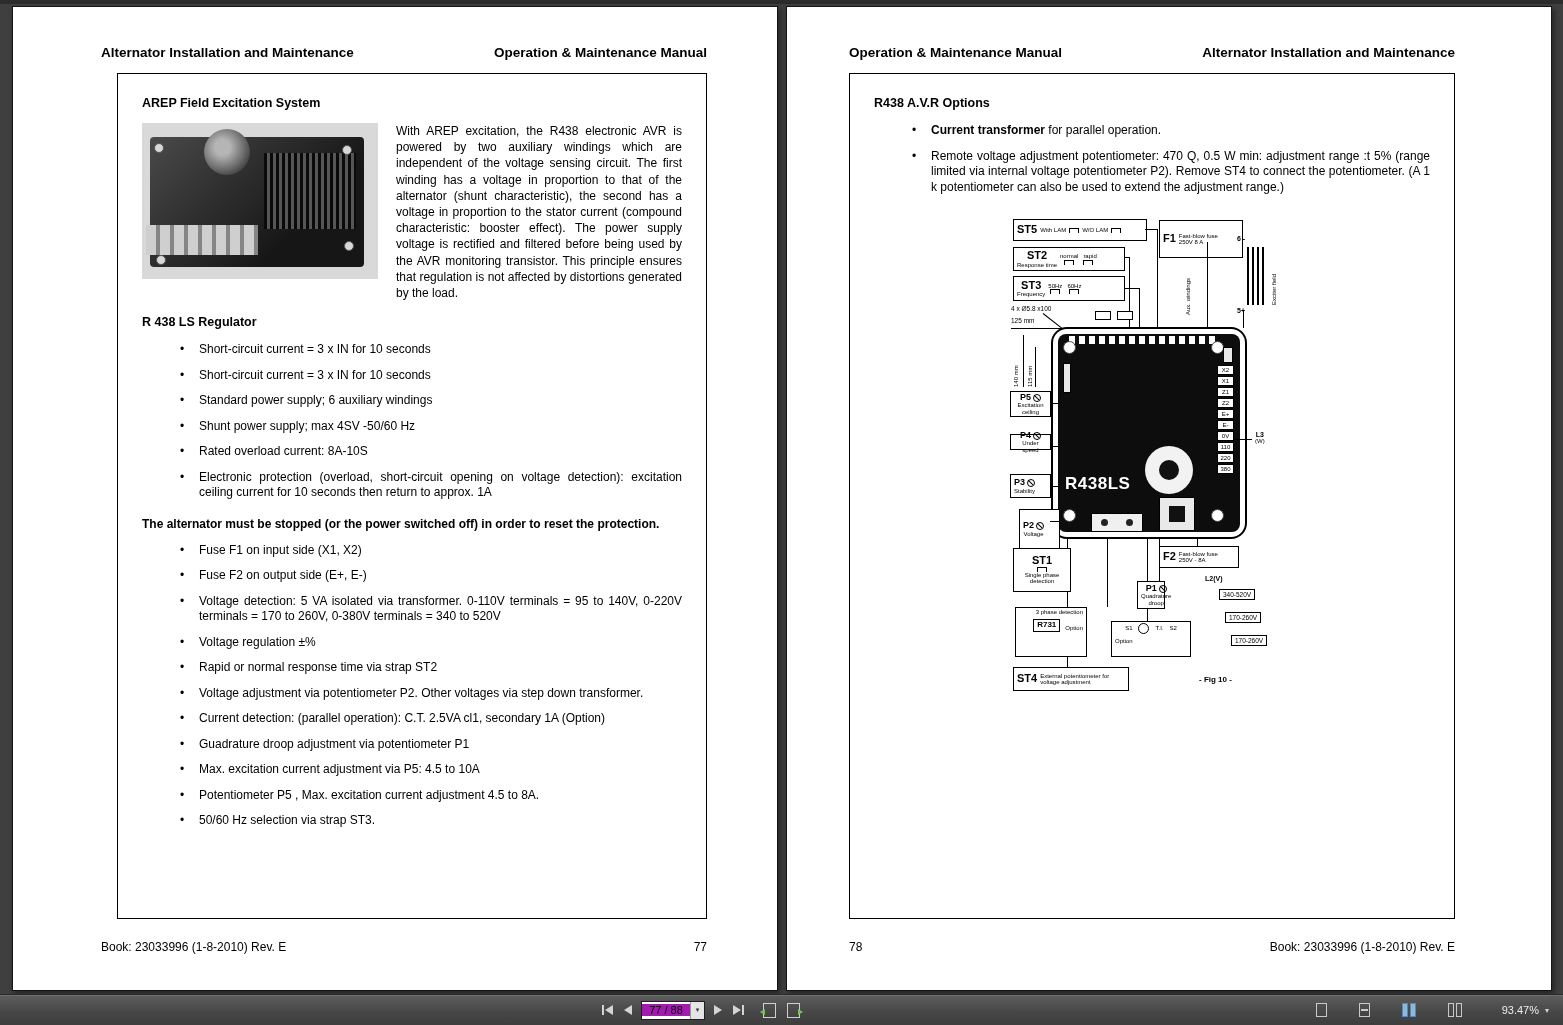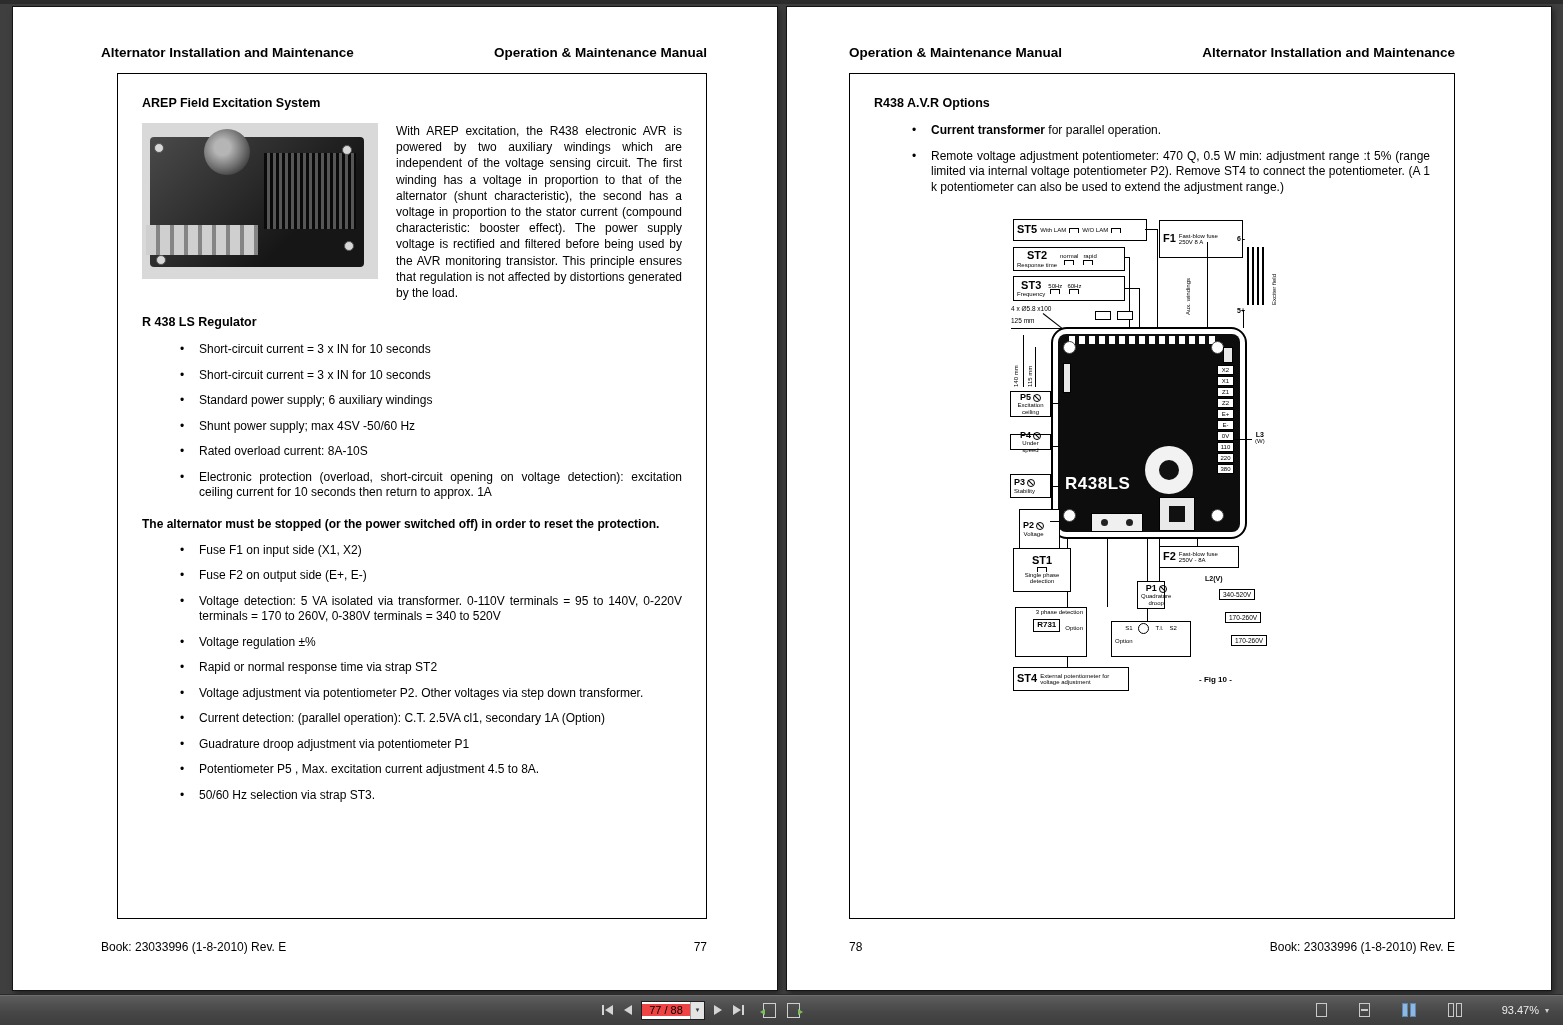--- a/index.html
+++ b/index.html
@@ -118,21 +118,21 @@
            background:linear-gradient(#5e5e5e,#474747 55%,#3d3d3d);
            border-top:1px solid #2a2a2a;box-shadow:inset 0 1px 0 #6e6e6e;}
   .nav-group{position:absolute;left:600px;top:0;height:100%;display:flex;align-items:center;gap:7px;}
   .right-group{position:absolute;right:14px;top:0;height:100%;display:flex;align-items:center;gap:28px;}
   .tb-btn{background:none;border:none;padding:2px;display:flex;align-items:center;gap:1px;cursor:pointer;}
   .tri-l{width:0;height:0;border-style:solid;border-width:5px 8px 5px 0;border-color:transparent #d4d4d4 transparent transparent;}
   .tri-r{width:0;height:0;border-style:solid;border-width:5px 0 5px 8px;border-color:transparent transparent transparent #d4d4d4;}
   .nav-bar{width:2px;height:10px;background:#d4d4d4;}
   .page-field{display:flex;align-items:center;background:#fff;border:1px solid #1f1f1f;height:17px;}
   .page-field input{width:48px;border:none;outline:none;font-size:11px;text-align:center;
-                    font-family:"Liberation Sans",sans-serif;padding:0;background:#ef4444;}
+                    font-family:"Liberation Sans",sans-serif;padding:0;background:#a21caf;}
   .page-dd{width:13px;height:100%;display:flex;align-items:center;justify-content:center;
            border-left:1px solid #9a9a9a;background:#e4e4e4;font-size:7px;color:#333;cursor:pointer;}
   .doc-icon{width:11px;height:13px;border:1px solid #cfcfcf;position:relative;}
   .doc-icon::after{content:"";position:absolute;width:0;height:0;border-style:solid;bottom:2px;}
   .doc-prev::after{left:-4px;border-width:3px 5px 3px 0;border-color:transparent #7bbf5a transparent transparent;}
   .doc-next::after{right:-4px;border-width:3px 0 3px 5px;border-color:transparent transparent transparent #7bbf5a;}
   .vicon{width:11px;height:14px;border:1px solid #c9c9c9;box-sizing:border-box;}
   .vicon.lines{background:repeating-linear-gradient(#c9c9c9 0 2px,transparent 2px 5px);background-clip:content-box;padding:2px 1px;}
   .vpair{display:flex;gap:2px;}
   .vpair .half{width:6px;height:14px;border:1px solid #c9c9c9;box-sizing:border-box;}
@@ -181,20 +181,21 @@
 
     <ul class="bullets">
       <li><span>Fuse F1 on input side (X1, X2)</span></li>
       <li><span>Fuse F2 on output side (E+, E-)</span></li>
       <li><span>Voltage detection: 5 VA isolated via transformer. 0-110V terminals = 95 to 140V, 0-220V terminals = 170 to 260V, 0-380V terminals = 340 to 520V</span></li>
       <li><span>Voltage regulation ±%</span></li>
       <li><span>Rapid or normal response time via strap ST2</span></li>
       <li><span>Voltage adjustment via potentiometer P2. Other voltages via step down transformer.</span></li>
       <li><span>Current detection: (parallel operation): C.T. 2.5VA cl1, secondary 1A (Option)</span></li>
       <li><span>Guadrature droop adjustment via potentiometer P1</span></li>
+      <li><span>Max. excitation current adjustment via P5: 4.5 to 10A</span></li>
       <li><span>Potentiometer P5 , Max. excitation current adjustment 4.5 to 8A.</span></li>
       <li><span>50/60 Hz selection via strap ST3.</span></li>
     </ul>
   </div>
 
   <div class="page-footer">
     <span>Book: 23033996 (1-8-2010) Rev. E</span>
     <span>77</span>
   </div>
 </div>

